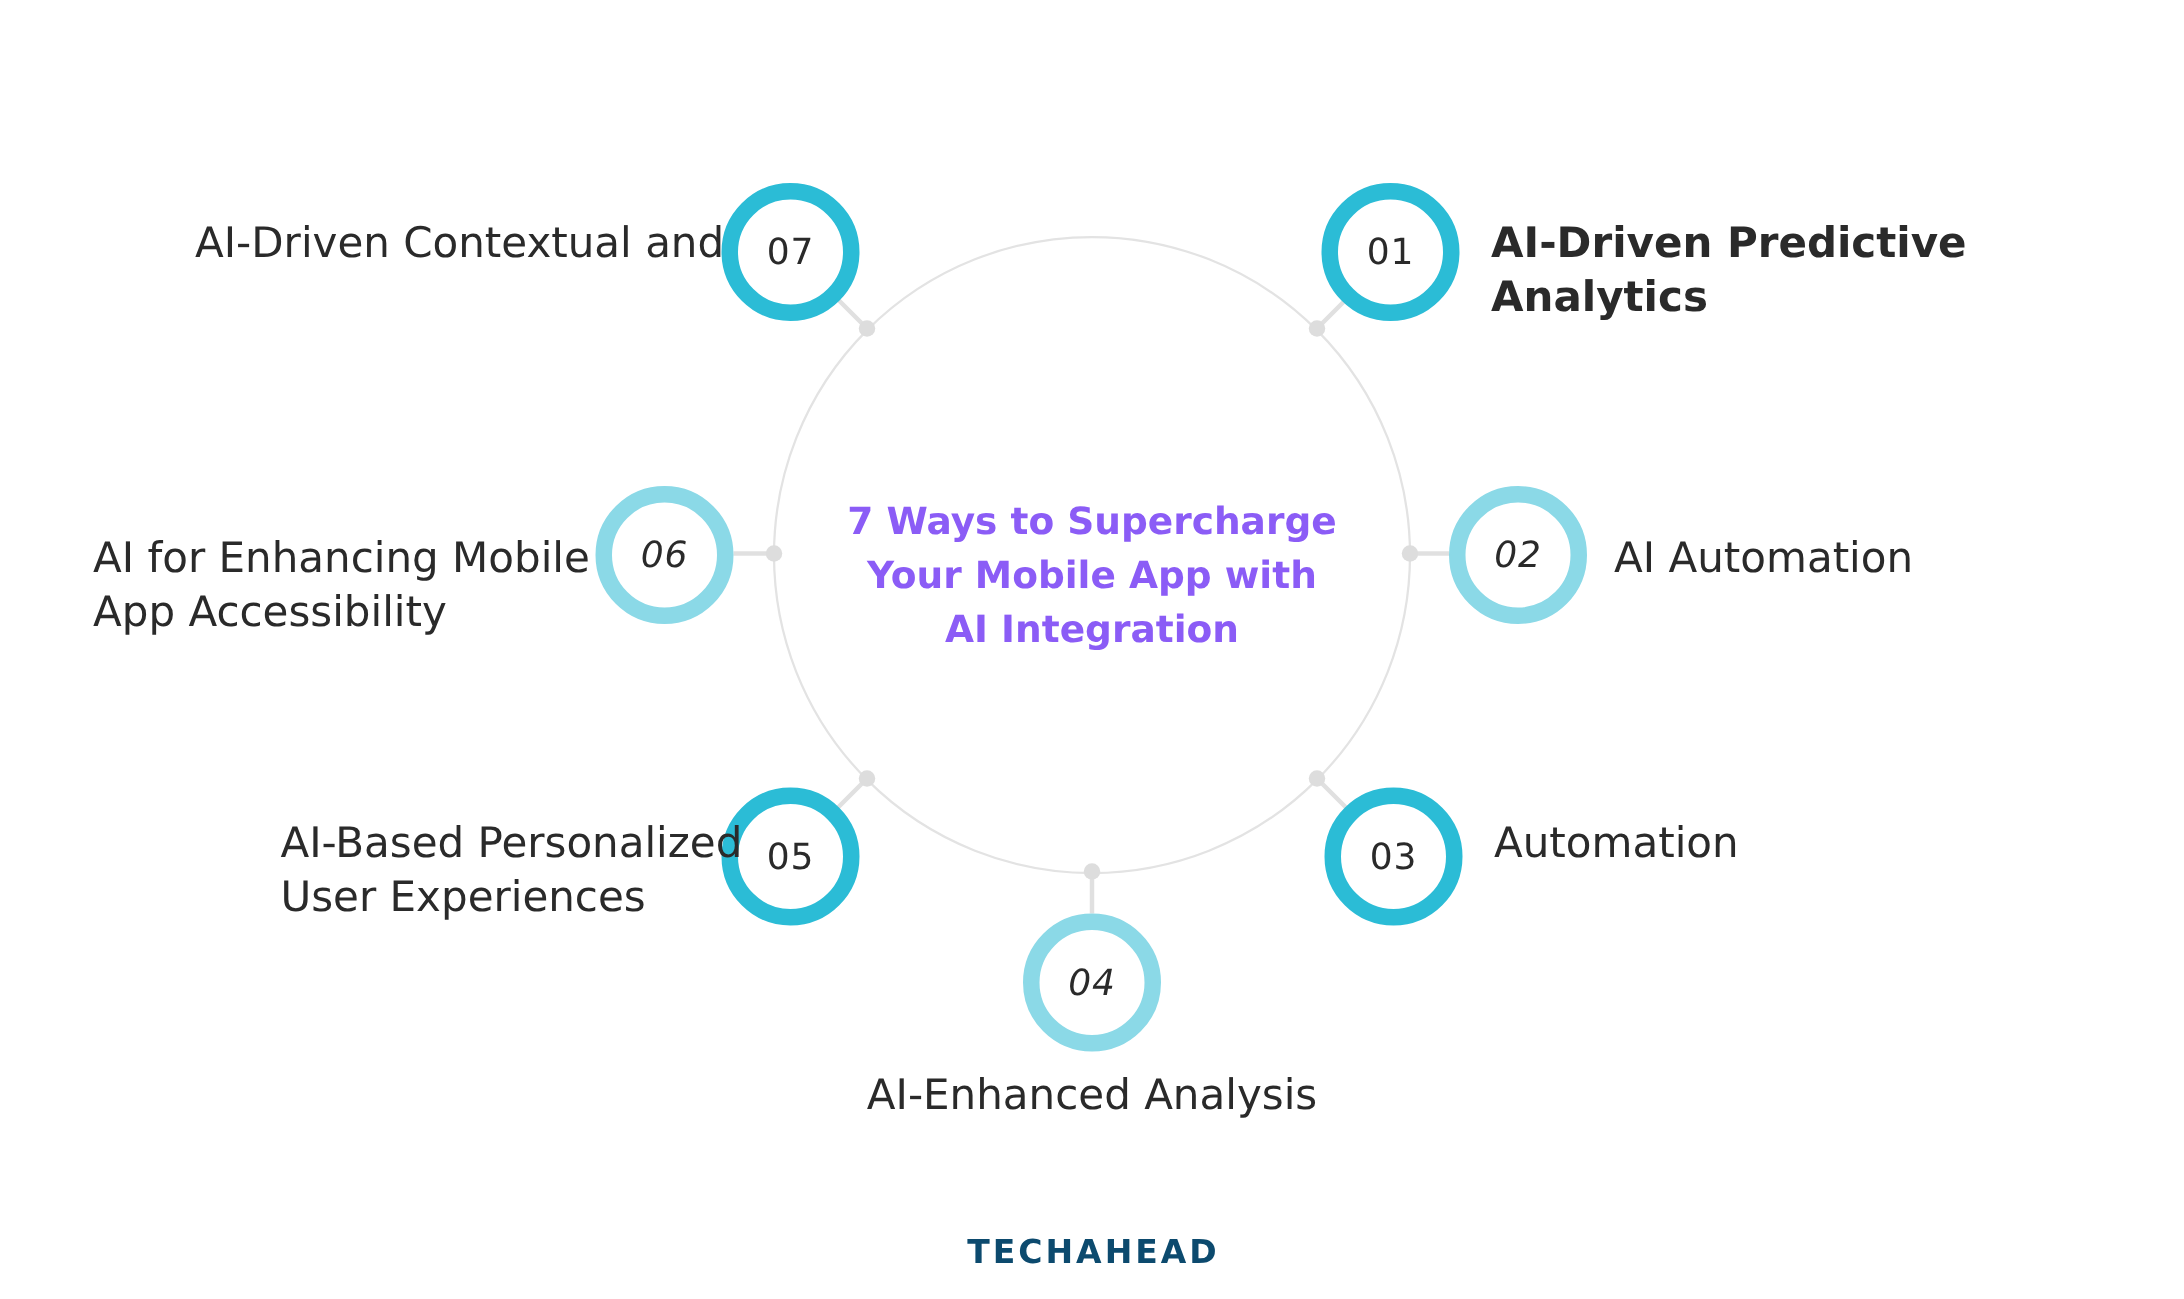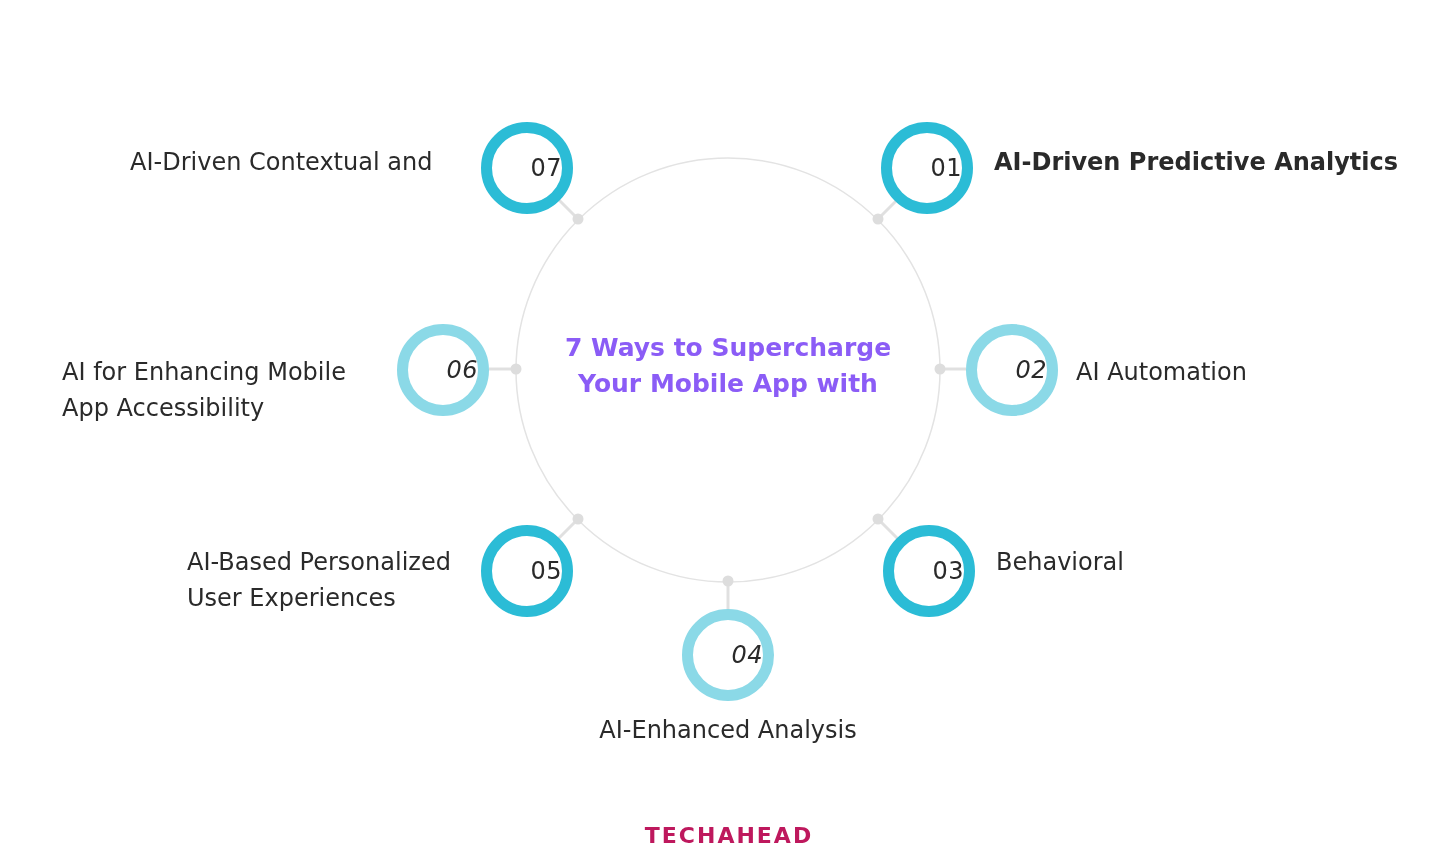--- a/index.html
+++ b/index.html
@@ -1,29 +1,29 @@
 <!DOCTYPE html>
 <html><head>
 <meta charset="utf-8">
 <style>
   html, body { margin: 0; padding: 0; background: #ffffff; }
   body { width: 1456px; height: 866px; position: relative; overflow: hidden;
          font-family: "DejaVu Sans", "Liberation Sans", sans-serif; color: #2a2a2a; }
   #diagram-svg { position: absolute; left: 0; top: 0; }
   .node-ring { position: absolute; box-sizing: border-box; border-radius: 50%;
-               background: #ffffff; display: flex; align-items: center; justify-content: flex-end;
+               background: #ffffff; display: flex; align-items: center; justify-content: center;
                width: 92px; height: 92px; border: 11px solid #2bbcd6; }
   .node-ring.light { border-color: #8bd9e7; font-style: italic; }
   .node-num { font-size: 24px; color: #2a2a2a; letter-spacing: 0.5px; }
-  .label { position: absolute; font-size: 24px; line-height: 36px; color: #2a2a2a; font-weight: 400; }
+  .label { position: absolute; font-size: 28px; line-height: 36px; color: #2a2a2a; font-weight: 400; }
   .center-title { position: absolute; left: 548px; top: 330px; width: 360px; text-align: center;
                   font-size: 25px; line-height: 36px; font-weight: 700; color: #8b5cf6; }
   .logo { position: absolute; left: 634px; top: 823px; width: 190px; text-align: center;
           font-family: "DejaVu Sans", sans-serif; font-weight: 700; font-size: 22px;
-          letter-spacing: 2px; color: #be185d; }
+          letter-spacing: 2px; color: #0c4a6e; }
 </style>
 </head>
 <body>
 
 <svg id="diagram-svg" width="1456" height="866">
   <circle cx="728" cy="370" r="212" fill="none" stroke="#e3e3e3" stroke-width="1.5"></circle>
 
   <line x1="878" y1="219" x2="899" y2="198" stroke="#e0e0e0" stroke-width="3"></line>
   <line x1="940" y1="369" x2="966" y2="369" stroke="#e0e0e0" stroke-width="3"></line>
   <line x1="878" y1="519" x2="899" y2="540" stroke="#e0e0e0" stroke-width="3"></line>
@@ -37,41 +37,42 @@
   <circle cx="878" cy="519" r="5.5" fill="#dddddd"></circle>
   <circle cx="728" cy="581" r="5.5" fill="#dddddd"></circle>
   <circle cx="578" cy="519" r="5.5" fill="#dddddd"></circle>
   <circle cx="516" cy="369" r="5.5" fill="#dddddd"></circle>
   <circle cx="578" cy="219" r="5.5" fill="#dddddd"></circle>
 </svg>
 
 <div class="center-title">
   <div>7 Ways to Supercharge</div>
   <div>Your Mobile App with</div>
+  <div>AI Integration</div>
 </div>
 
 <div class="node-ring" style="left:881px; top:122px;">
   <span class="node-num">01</span>
 </div>
 <div class="label" style="left:994px; top:144px;font-weight:bold;">
   <div>AI-Driven Predictive Analytics</div>
 </div>
 
 <div class="node-ring light" style="left:966px; top:324px;">
   <span class="node-num">02</span>
 </div>
 <div class="label" style="left:1076px; top:354px;">
   <div>AI Automation</div>
 </div>
 
 <div class="node-ring" style="left:883px; top:525px;">
   <span class="node-num">03</span>
 </div>
 <div class="label" style="left:996px; top:544px;">
-  <div>Behavioral</div>
+  <div>Automation</div>
 </div>
 
 <div class="node-ring light" style="left:682px; top:609px;">
   <span class="node-num">04</span>
 </div>
 <div class="label" style="left:528px; top:712px; width:400px; text-align:center;">
   <div>AI-Enhanced Analysis</div>
 </div>
 
 <div class="node-ring" style="left:481px; top:525px;">

